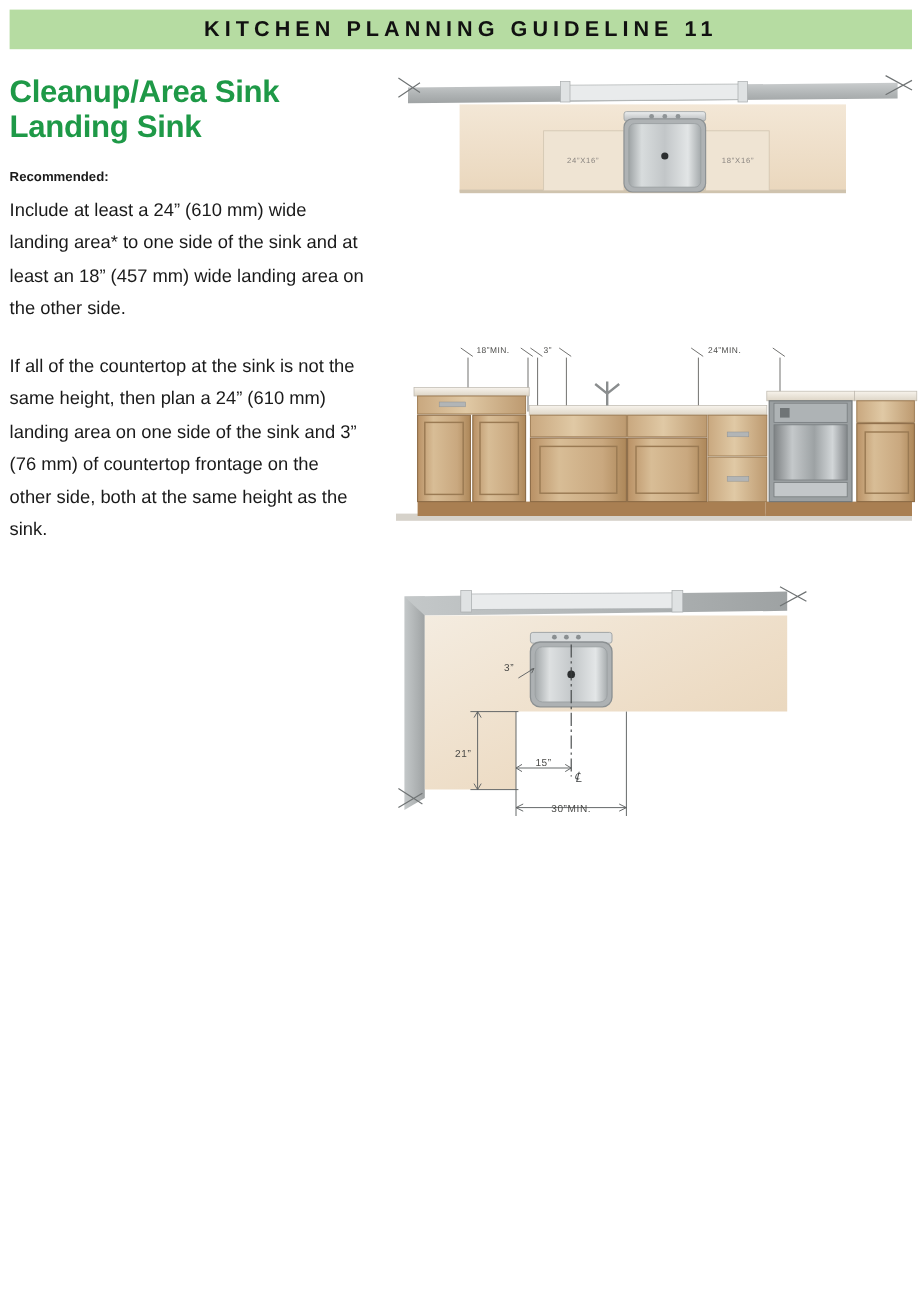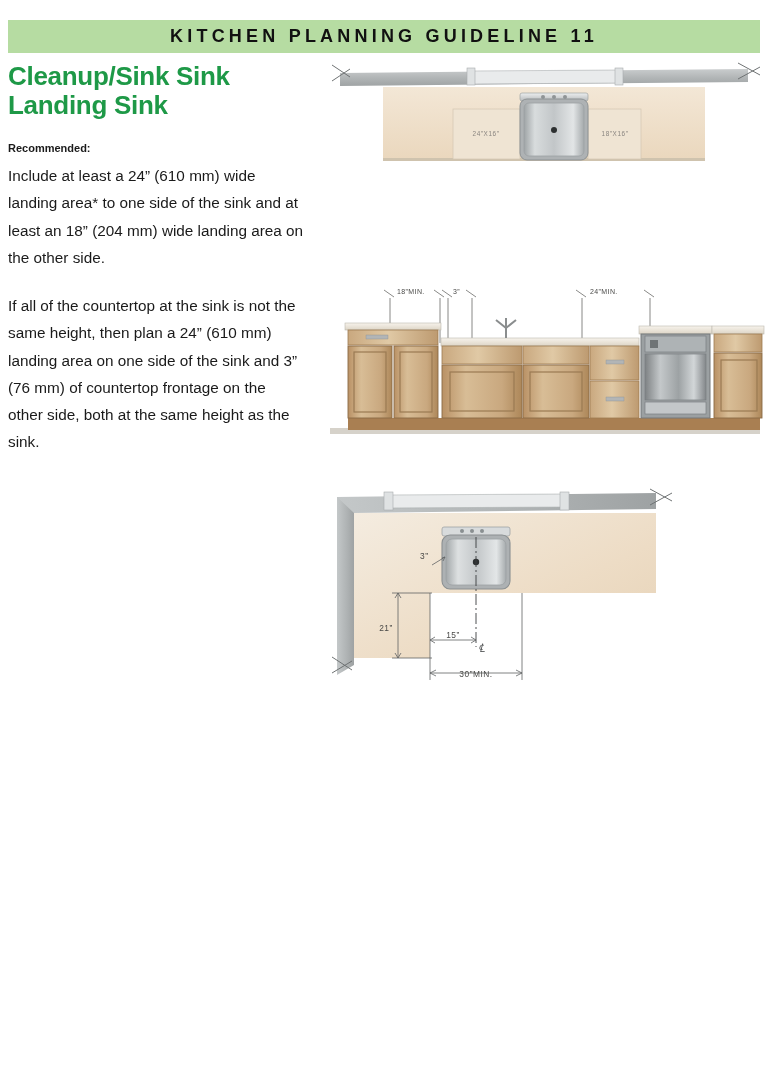--- a/index.html
+++ b/index.html
@@ -5,21 +5,21 @@
   html,body{margin:0;padding:0;}
   body{
     width:768px;height:1081px;
     background:#ffffff;
     font-family:"Liberation Sans", sans-serif;
     overflow:hidden;
     position:relative;
   }
   
   .banner{
-    position:absolute;left:8px;top:20px;width:752px;height:33px;
+    position:absolute;left:8px;top:8px;width:752px;height:33px;
     background:#b6dca2;
     display:flex;align-items:center;justify-content:center;
   }
   .banner-title{
     font-size:18px;font-weight:bold;color:#111;
     letter-spacing:4.2px;
     font-family:"Liberation Sans", sans-serif;
   }
   
   .col-left{
@@ -59,27 +59,27 @@
 </head>
 <body>
 
 <div class="banner">
   <div class="banner-title">KITCHEN PLANNING GUIDELINE 11</div>
 </div>
 
 <div class="col-left">
 
   <h1 class="page-title">
-    <span>Cleanup/Sink Sink</span><br>
+    <span>Cleanup/Area Sink</span><br>
     <span>Landing Sink</span>
   </h1>
 
   <p class="rec-label">Recommended:</p>
 
-  <p class="para">Include at least a 24” (610 mm) wide landing area* to one side of the sink and at least an 18” (204 mm) wide landing area on the other side.</p>
+  <p class="para">Include at least a 24” (610 mm) wide landing area* to one side of the sink and at least an 18” (457 mm) wide landing area on the other side.</p>
   <p class="para">If all of the countertop at the sink is not the same height, then plan a 24” (610 mm) landing area on one side of the sink and 3” (76 mm) of countertop frontage on the other side, both at the same height as the sink.</p>
 
 </div>
 
 <div class="col-right">
 
   <div class="fig">
     <svg width="448" height="115" viewBox="0 0 448 115">
       <defs>
         <linearGradient id="wallG" x1="0" y1="0" x2="0" y2="1">

